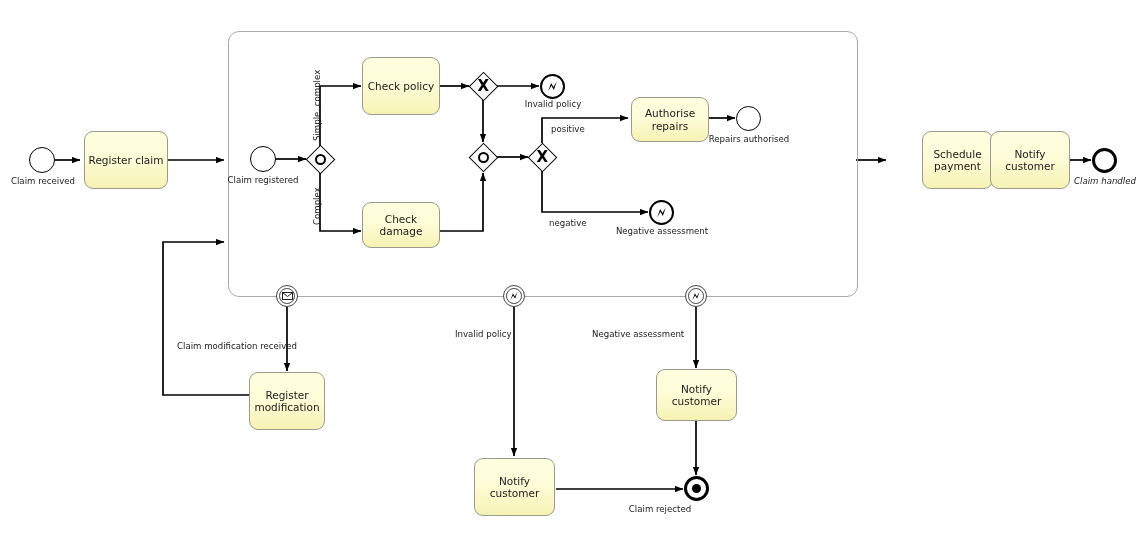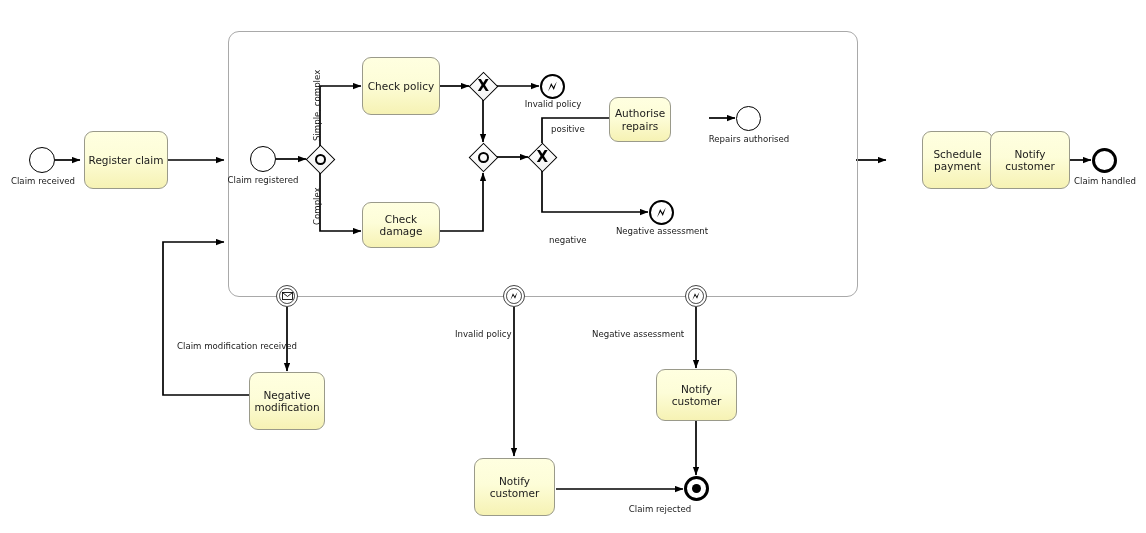--- a/index.html
+++ b/index.html
@@ -133,40 +133,40 @@
   <div class="gw-wrap" style="left:469px;top:143px;width:28px;height:28px;">
     <div class="gw" style="left:3.5px;top:3.5px;width:21px;height:21px;"></div>
     <div class="gw-o" style="left:8.5px;top:8.5px;width:11px;height:11px;"></div>
   </div>
 
   <div class="gw-wrap" style="left:528px;top:143px;width:28px;height:28px;">
     <div class="gw" style="left:3.5px;top:3.5px;width:21px;height:21px;"></div>
     <div class="gw-sym" style="left:8.5px;top:6.5px;">X</div>
   </div>
   <div class="lbl" style="left:551px;top:125px;">positive</div>
-  <div class="lbl" style="left:549px;top:219px;margin-top:17px;">negative</div>
-
-  <div class="task" style="left:609px;top:97px;width:62px;height:45px;text-align:center;">Authorise repairs</div>
+  <div class="lbl" style="left:549px;top:219px;">negative</div>
+
+  <div class="task" style="left:631px;top:97px;width:78px;height:45px;text-align:center;">Authorise repairs</div>
 
   <div class="ev ev-inter" style="left:736px;top:106px;width:25px;height:25px;"></div>
   <div class="lbl lbl-c" style="left:707px;top:135px;width:84px;">Repairs authorised</div>
 
   <div class="ev-err" style="left:649px;top:200px;width:25px;height:25px;">
     <svg width="15" height="15" viewBox="0 0 16 16">
       <path d="M3.2,13.2 L6.6,4.2 L9.0,8.6 L12.6,2.6 L9.4,11.6 L6.9,7.2 z" fill="#000"></path>
     </svg>
   </div>
   <div class="lbl lbl-c" style="left:606px;top:227px;width:112px;">Negative assessment</div>
 
   <div class="task" style="left:922px;top:131px;width:71px;height:58px;">Schedule payment</div>
 
   <div class="task" style="left:990px;top:131px;width:80px;height:58px;">Notify customer</div>
 
   <div class="ev ev-end" style="left:1092px;top:148px;width:25px;height:25px;"></div>
-  <div class="lbl lbl-c" style="left:1068px;top:177px;width:74px;">Claim handled</div>
+  <div class="lbl lbl-c" style="left:1068px;top:177px;width:74px;font-style:italic;">Claim handled</div>
 
   <div class="ev-bnd" style="left:276px;top:285px;width:22px;height:22px;">
     <div class="ring"></div>
     <svg width="11" height="8" viewBox="0 0 14 10" style="position:relative;">
       <rect x="0.6" y="0.6" width="12.8" height="8.8" fill="#fff" stroke="#000" stroke-width="1.1"></rect>
       <path d="M0.6,0.6 L7,5.6 L13.4,0.6" fill="none" stroke="#000" stroke-width="1.1"></path>
     </svg>
   </div>
   <div class="lbl" style="left:177px;top:342px;">Claim modification received</div>
 
@@ -179,21 +179,21 @@
   <div class="lbl" style="left:455px;top:330px;">Invalid policy</div>
 
   <div class="ev-bnd" style="left:685px;top:285px;width:22px;height:22px;">
     <div class="ring"></div>
     <svg width="12" height="12" viewBox="0 0 16 16">
       <path d="M3.2,13.2 L6.6,4.2 L9.0,8.6 L12.6,2.6 L9.4,11.6 L6.9,7.2 z" fill="#000"></path>
     </svg>
   </div>
   <div class="lbl" style="left:592px;top:330px;">Negative assessment</div>
 
-  <div class="task" style="left:249px;top:372px;width:76px;height:58px;">Negative modification</div>
+  <div class="task" style="left:249px;top:372px;width:76px;height:58px;">Register modification</div>
 
   <div class="task" style="left:474px;top:458px;width:81px;height:58px;">Notify customer</div>
 
   <div class="task" style="left:656px;top:369px;width:81px;height:52px;">Notify customer</div>
 
   <div class="ev ev-term" style="left:684px;top:476px;width:25px;height:25px;">
     <i></i>
   </div>
   <div class="lbl lbl-c" style="left:622px;top:505px;width:76px;">Claim rejected</div>
 

